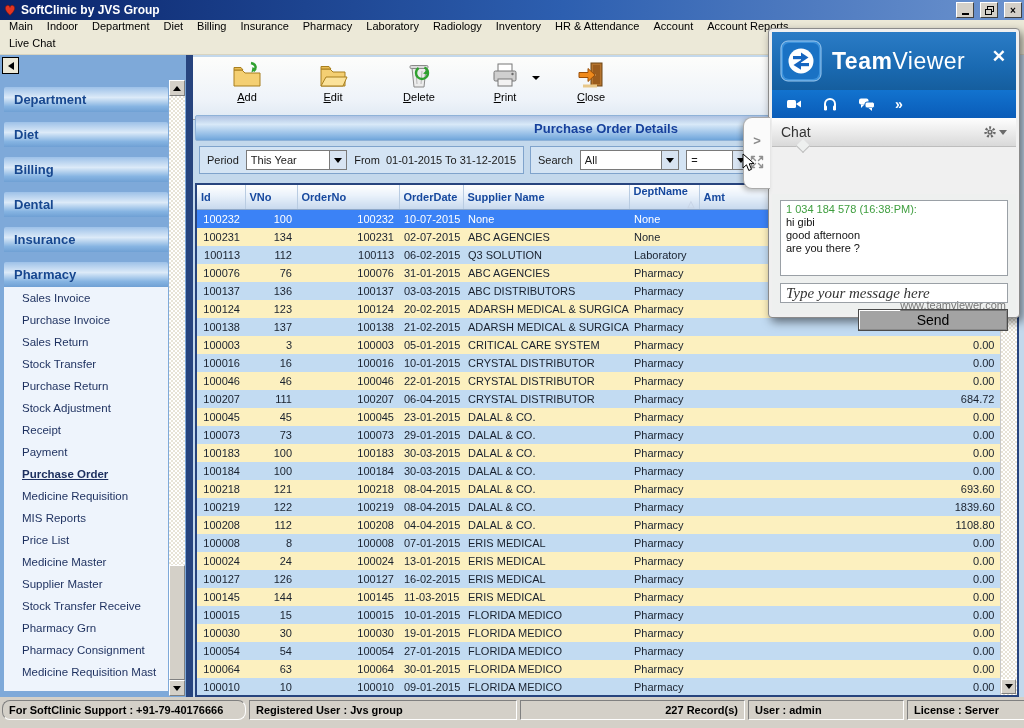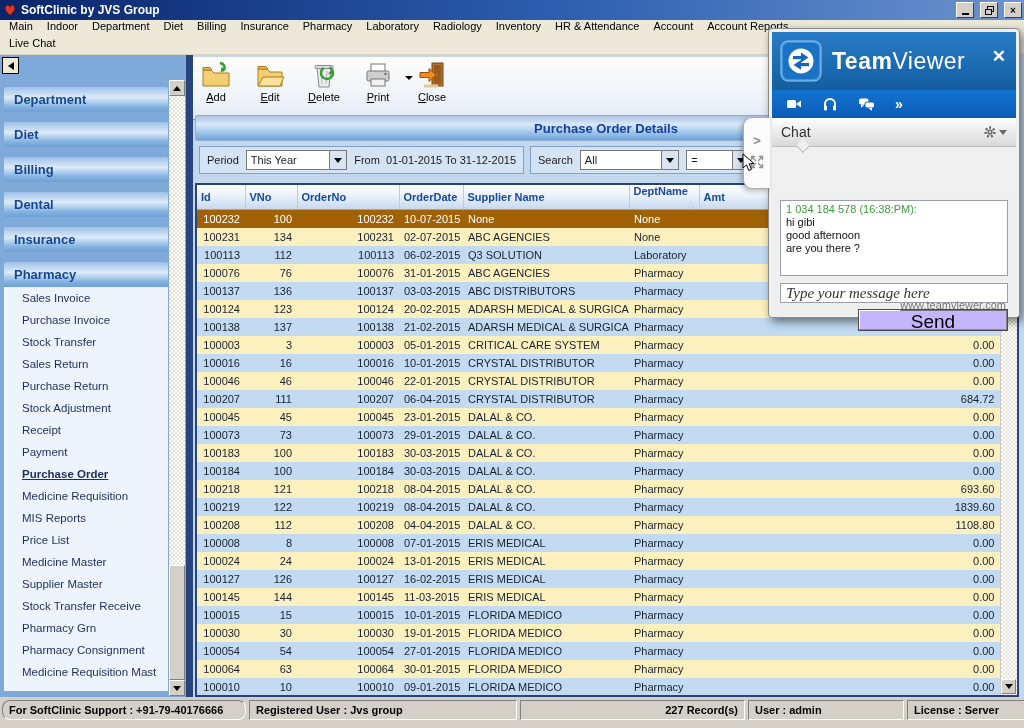--- a/index.html
+++ b/index.html
@@ -38,21 +38,21 @@
   .tri-down{width:0;height:0;border-left:4px solid transparent;border-right:4px solid transparent;border-top:5px solid #000;}
   .checker{background-color:#fff;
     background-image:linear-gradient(45deg,#e7e3d7 25%,transparent 25%,transparent 75%,#e7e3d7 75%),
                      linear-gradient(45deg,#e7e3d7 25%,transparent 25%,transparent 75%,#e7e3d7 75%);
     background-position:0 0,2px 2px;background-size:4px 4px;}
   
   .content{position:absolute;left:186px;top:55px;width:838px;height:642px;background:#c3d8ec;
     border-left:7px solid #27447e;box-sizing:border-box;}
   .toolbar{position:absolute;left:0;top:2px;right:5px;height:63px;
     background:linear-gradient(180deg,#fdfdfb 0%,#eef3f9 70%,#dfe9f3 100%);border-bottom:1px solid #9a9a9a;
-    display:flex;align-items:flex-start;padding:3px 0 0 0;gap:8px;box-sizing:border-box;}
+    display:flex;align-items:flex-start;padding:3px 0 0 31px;gap:40px;box-sizing:border-box;}
   .tool-btn{width:46px;text-align:center;cursor:default;position:relative;}
   .tool-btn svg{display:block;margin:0 auto;}
   .tool-label{display:block;font-size:11px;color:#000;margin-top:1px;}
   .print-caret{position:absolute;right:-12px;top:16px;width:0;height:0;
     border-left:4px solid transparent;border-right:4px solid transparent;border-top:4px solid #000;}
   .panel-title{position:absolute;left:2px;top:60px;right:7px;height:26px;line-height:26px;text-align:center;
     background:linear-gradient(180deg,#aec2e2 0%,#d8e9f8 35%,#8cb8e4 82%,#6fa5da 100%);
     color:#16409c;font-weight:bold;font-size:13px;border:1px solid #8fb2d8;border-radius:2px;box-sizing:border-box;}
   .fpanel{position:absolute;height:28px;background:#d4e4f4;border:1px solid #7fa3cc;box-sizing:border-box;
     display:flex;align-items:center;padding:0 7px;gap:7px;color:#1a1a1a;}
@@ -66,21 +66,21 @@
   
   .grid{position:absolute;left:2px;top:128px;right:5px;bottom:0;border:2px solid #27447e;background:#fff;box-sizing:border-box;}
   .grid-table-wrap{position:absolute;left:0;top:0;right:17px;bottom:0;overflow:hidden;}
   table.grid-t{border-collapse:collapse;table-layout:fixed;width:100%;}
   .grid-t th{height:21px;background:linear-gradient(180deg,#ffffff 0%,#e9f1fa 45%,#c8d9ee 100%);
     color:#16489e;font-weight:bold;font-size:11px;text-align:left;padding:0 4px;
     border-right:1px solid #b9cce2;border-bottom:1px solid #8fa8c8;white-space:nowrap;overflow:hidden;box-sizing:border-box;}
   .grid-t td{height:18px;padding:0 5px;font-size:11px;color:#19212e;white-space:nowrap;overflow:hidden;box-sizing:border-box;}
   tr.blue td{background:#c2dbf2;}
   tr.yellow td{background:#fcf0bf;}
-  tr.selected td{background:#a16207;color:#fff;}
+  tr.selected td{background:#3b82f6;color:#fff;}
   td.num{text-align:right;}
   .sort-asc{float:right;color:#c8d4e6;font-size:9px;margin-top:2px;}
   .v-scroll{position:absolute;right:0;top:0;width:17px;bottom:0;border-left:1px solid #c8c8c8;box-sizing:border-box;}
   .v-down{position:absolute;right:1px;bottom:1px;width:15px;height:15px;}
   
   .statusbar{position:absolute;left:0;top:700px;width:1024px;height:22px;background:#d4d0c8;}
   .status-cell{position:absolute;top:0;height:20px;line-height:18px;padding:0 6px;font-weight:bold;color:#000;
     border:1px solid;border-color:#808080 #fff #fff #808080;box-sizing:border-box;white-space:nowrap;overflow:hidden;}
   
   .tv{position:absolute;left:768px;top:28px;width:252px;height:290px;z-index:50;background:#f0f0f0;
@@ -104,22 +104,22 @@
   .tv-notch{position:absolute;left:26px;bottom:-5px;width:9px;height:9px;background:#eef0ef;
     border-right:1px solid #bdbdbd;border-bottom:1px solid #bdbdbd;transform:rotate(45deg);}
   .tv-body{position:absolute;left:3px;right:3px;top:117px;bottom:3px;background:#eef0ef;padding:6px 8px;box-sizing:border-box;margin-top:48px;}
   .tv-msgbox{height:70px;background:#fff;border:1px solid #9aa0a6;padding:2px 5px;font-size:11px;line-height:13px;overflow:hidden;}
   .tv-id{color:#3f9e3f;}
   .tv-msg{color:#111;}
   .tv-input{margin-top:7px;height:20px;width:100%;background:#fff;border:1px solid #9aa0a6;box-sizing:border-box;
     font-family:"Liberation Serif",serif;font-style:italic;font-size:15px;padding:1px 5px;color:#6d28d9;}
   .tv-input::placeholder{color:#333;opacity:1;}
   .tv-sendrow{margin-top:6px;text-align:right;}
-  .tv-send{width:150px;height:22px;background:#c4b5fd;border:1px solid #4a4a4a;
-    box-shadow:inset -1px -1px 0 #8a8a8a,inset 1px 1px 0 #fff;font-size:19px;font-family:"Liberation Sans",sans-serif;}
+  .tv-send{width:150px;height:22px;background:#a3a3a3;border:1px solid #4a4a4a;
+    box-shadow:inset -1px -1px 0 #8a8a8a,inset 1px 1px 0 #fff;font-size:14px;font-family:"Liberation Sans",sans-serif;}
   .tv-link{position:absolute;right:10px;bottom:3px;color:#757575;text-decoration:underline;font-size:11px;}
   
   .cursor{position:absolute;left:742px;top:153px;z-index:70;}
 </style>
 </head>
 <body>
 
 <div class="titlebar">
   <svg width="14" height="14" viewBox="0 0 16 16">
     <path d="M8 14 C2.5 9.5 1 4.5 4.5 2.8 C6.5 1.9 8 3.4 8 5 C8 3.4 9.5 1.9 11.5 2.8 C15 4.5 13.5 9.5 8 14 Z" fill="#e23522" stroke="#7d1408" stroke-width="0.7"></path>
@@ -166,22 +166,22 @@
       <div class="acc-header" style="top: 32px;">Department</div>
       <div class="acc-header" style="top: 67px;">Diet</div>
       <div class="acc-header" style="top: 102px;">Billing</div>
       <div class="acc-header" style="top: 137px;">Dental</div>
       <div class="acc-header" style="top: 172px;">Insurance</div>
       <div class="acc-header" style="top: 207px;">Pharmacy</div>
     </div>
   <div class="side-list" id="side-list">
       <div class="side-item">Sales Invoice</div>
       <div class="side-item">Purchase Invoice</div>
+      <div class="side-item">Sales Return</div>
       <div class="side-item">Stock Transfer</div>
-      <div class="side-item">Sales Return</div>
       <div class="side-item">Purchase Return</div>
       <div class="side-item">Stock Adjustment</div>
       <div class="side-item">Receipt</div>
       <div class="side-item">Payment</div>
       <div class="side-item active">Purchase Order</div>
       <div class="side-item">Medicine Requisition</div>
       <div class="side-item">MIS Reports</div>
       <div class="side-item">Price List</div>
       <div class="side-item">Medicine Master</div>
       <div class="side-item">Supplier Master</div>

